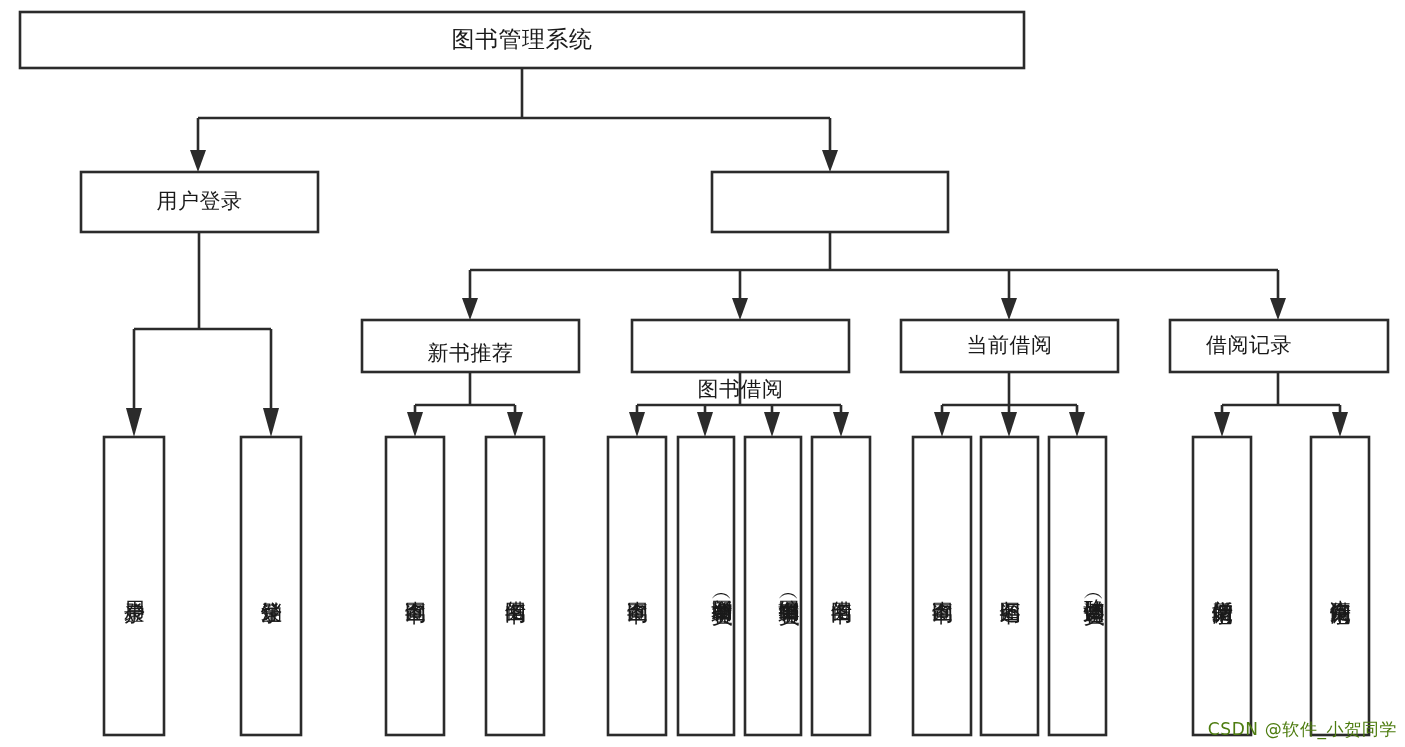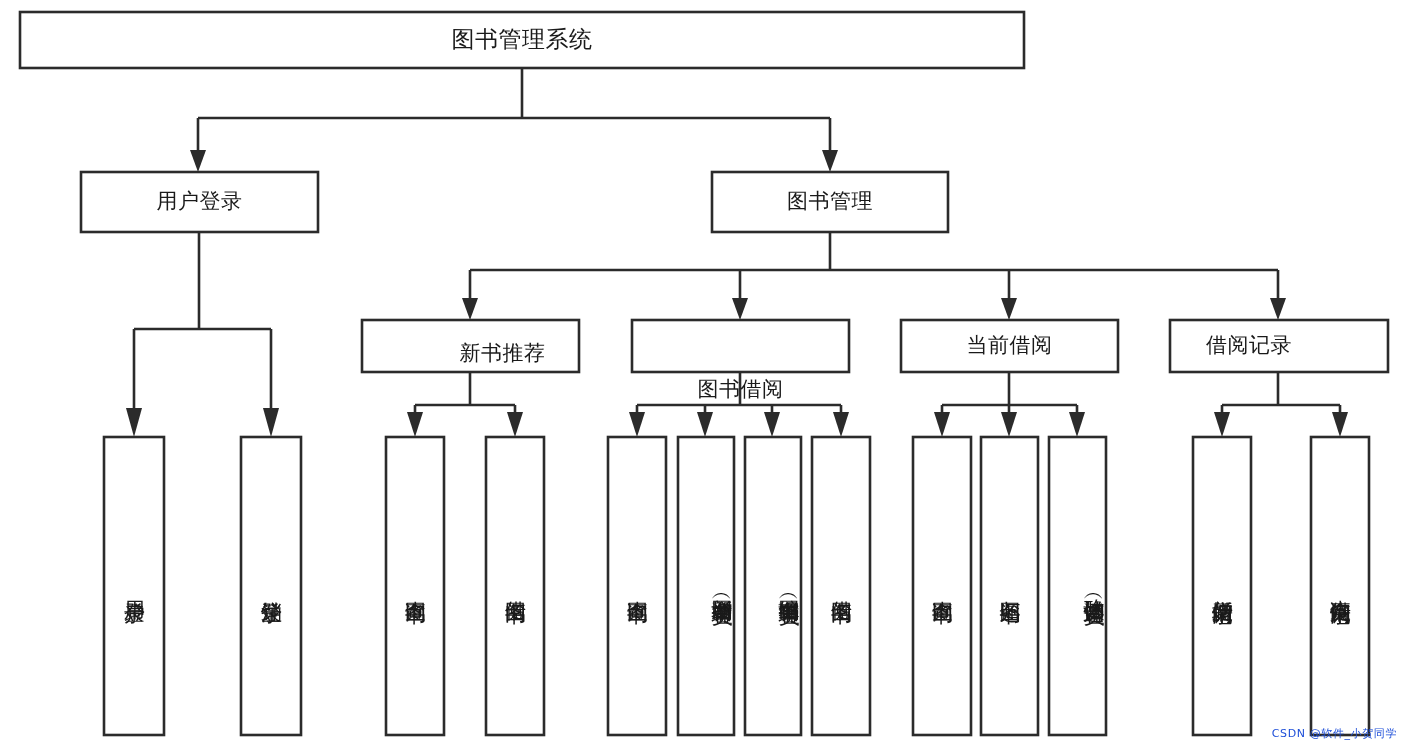--- a/index.html
+++ b/index.html
@@ -64,22 +64,22 @@
     writing-mode: vertical-rl;
     text-orientation: upright;
     letter-spacing: 1px;
     white-space: nowrap;
     pointer-events: none;
   }
   .watermark {
     position: absolute;
     right: 8px;
     bottom: 6px;
-    color: #1d4ed8;
-    font-size: 11px;
+    color: #4d7c0f;
+    font-size: 17px;
     letter-spacing: 0.6px;
     white-space: nowrap;
     pointer-events: none;
   }
 </style>
 </head>
 <body>
 
 <div id="diagram-root">
 
@@ -184,23 +184,22 @@
     <rect class="node-box" x="1049" y="437" width="57" height="298"></rect>
 
     <rect class="node-box" x="1193" y="437" width="58" height="298"></rect>
     <rect class="node-box" x="1311" y="437" width="58" height="298"></rect>
 
   </svg>
 
   <div class="node-label-h" style="left:20px; top:12px; width:1004px; height:56px; font-size:23px;">图书管理系统</div>
 
   <div class="node-label-h" style="left:81px; top:172px; width:237px; height:60px;">用户登录</div>
-  <div class="node-label-h" style="left:712px; top:172px; width:236px; height:60px;">图书管理</div>
-
-  <div class="node-label-h" style="left:362px; top:320px; width:217px; height:68px;margin-left:32px;">新书推荐</div>
+
+  <div class="node-label-h" style="left:362px; top:320px; width:217px; height:68px;">新书推荐</div>
   <div class="node-label-h" style="left:632px; top:320px; width:217px; height:52px;margin-top:44px;">图书借阅</div>
   <div class="node-label-h" style="left:901px; top:320px; width:217px; height:52px;">当前借阅</div>
   <div class="node-label-h" style="left:1140px; top:320px; width:218px; height:52px;">借阅记录</div>
 
   <div class="node-label-v" style="left:104px; top:437px; width:60px; height:298px;">用户登录</div>
   <div class="node-label-v" style="left:241px; top:437px; width:60px; height:298px;">注销登录</div>
 
   <div class="node-label-v" style="left:386px; top:437px; width:58px; height:298px;">查询图书</div>
   <div class="node-label-v" style="left:486px; top:437px; width:58px; height:298px;">借阅图书</div>
 

